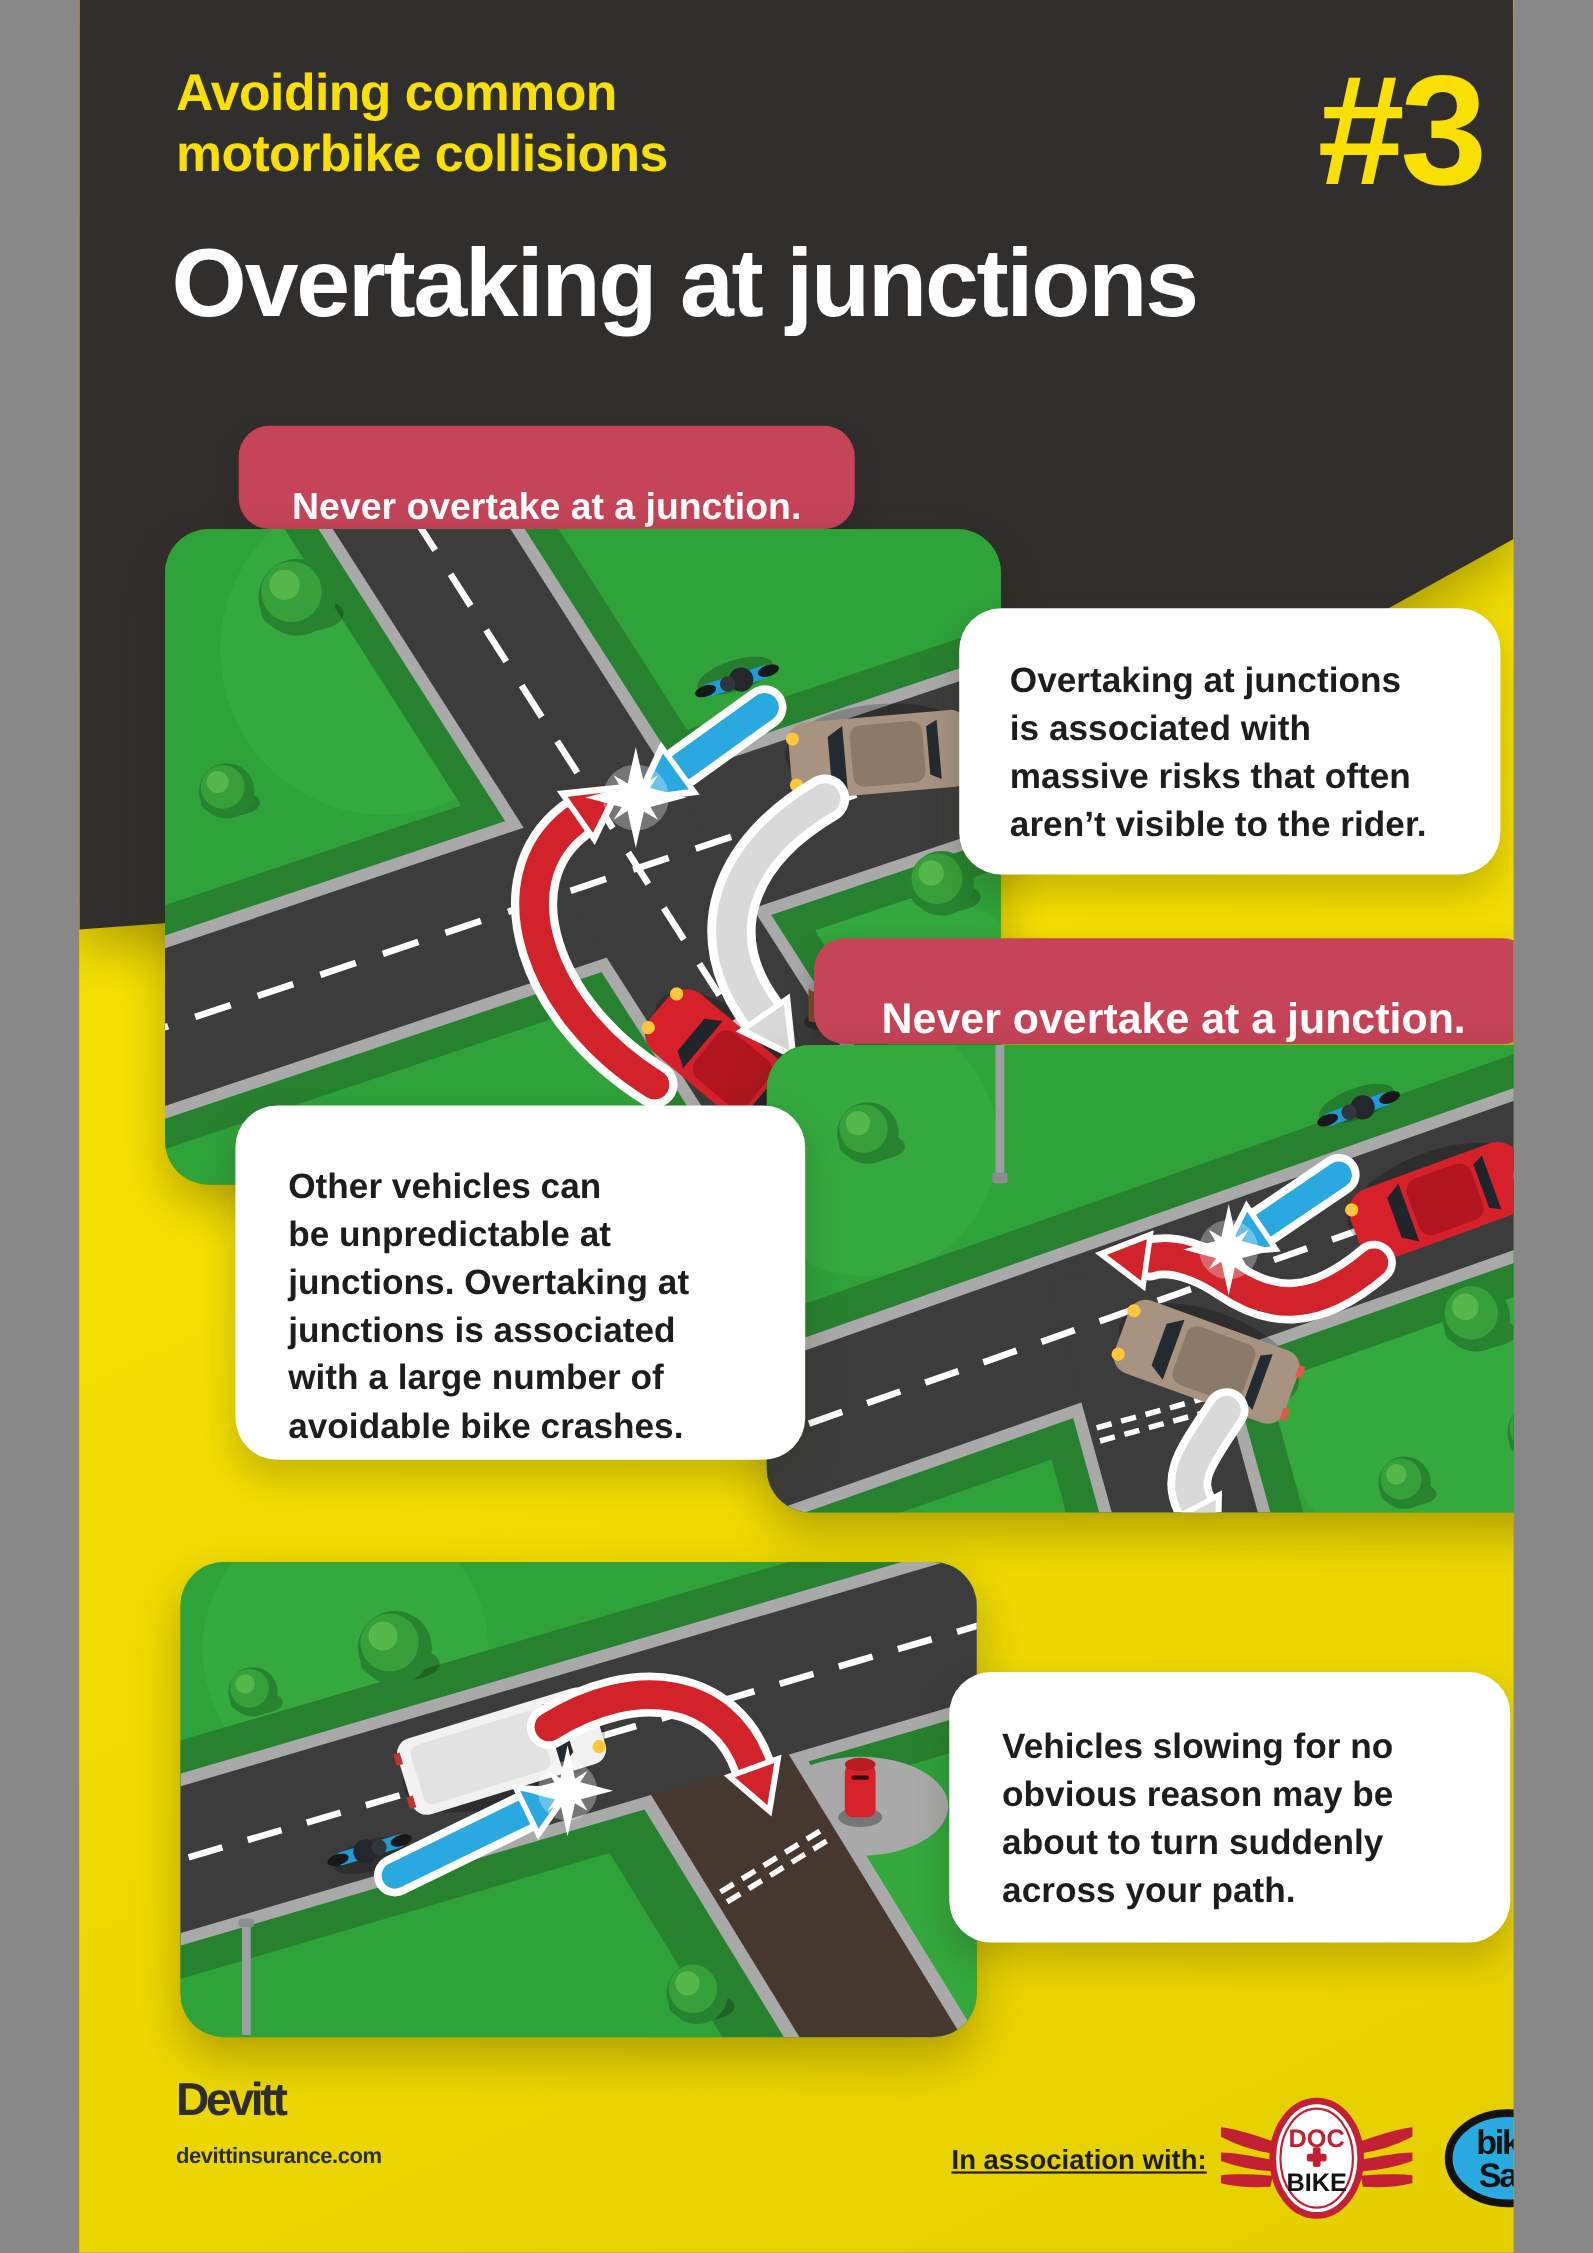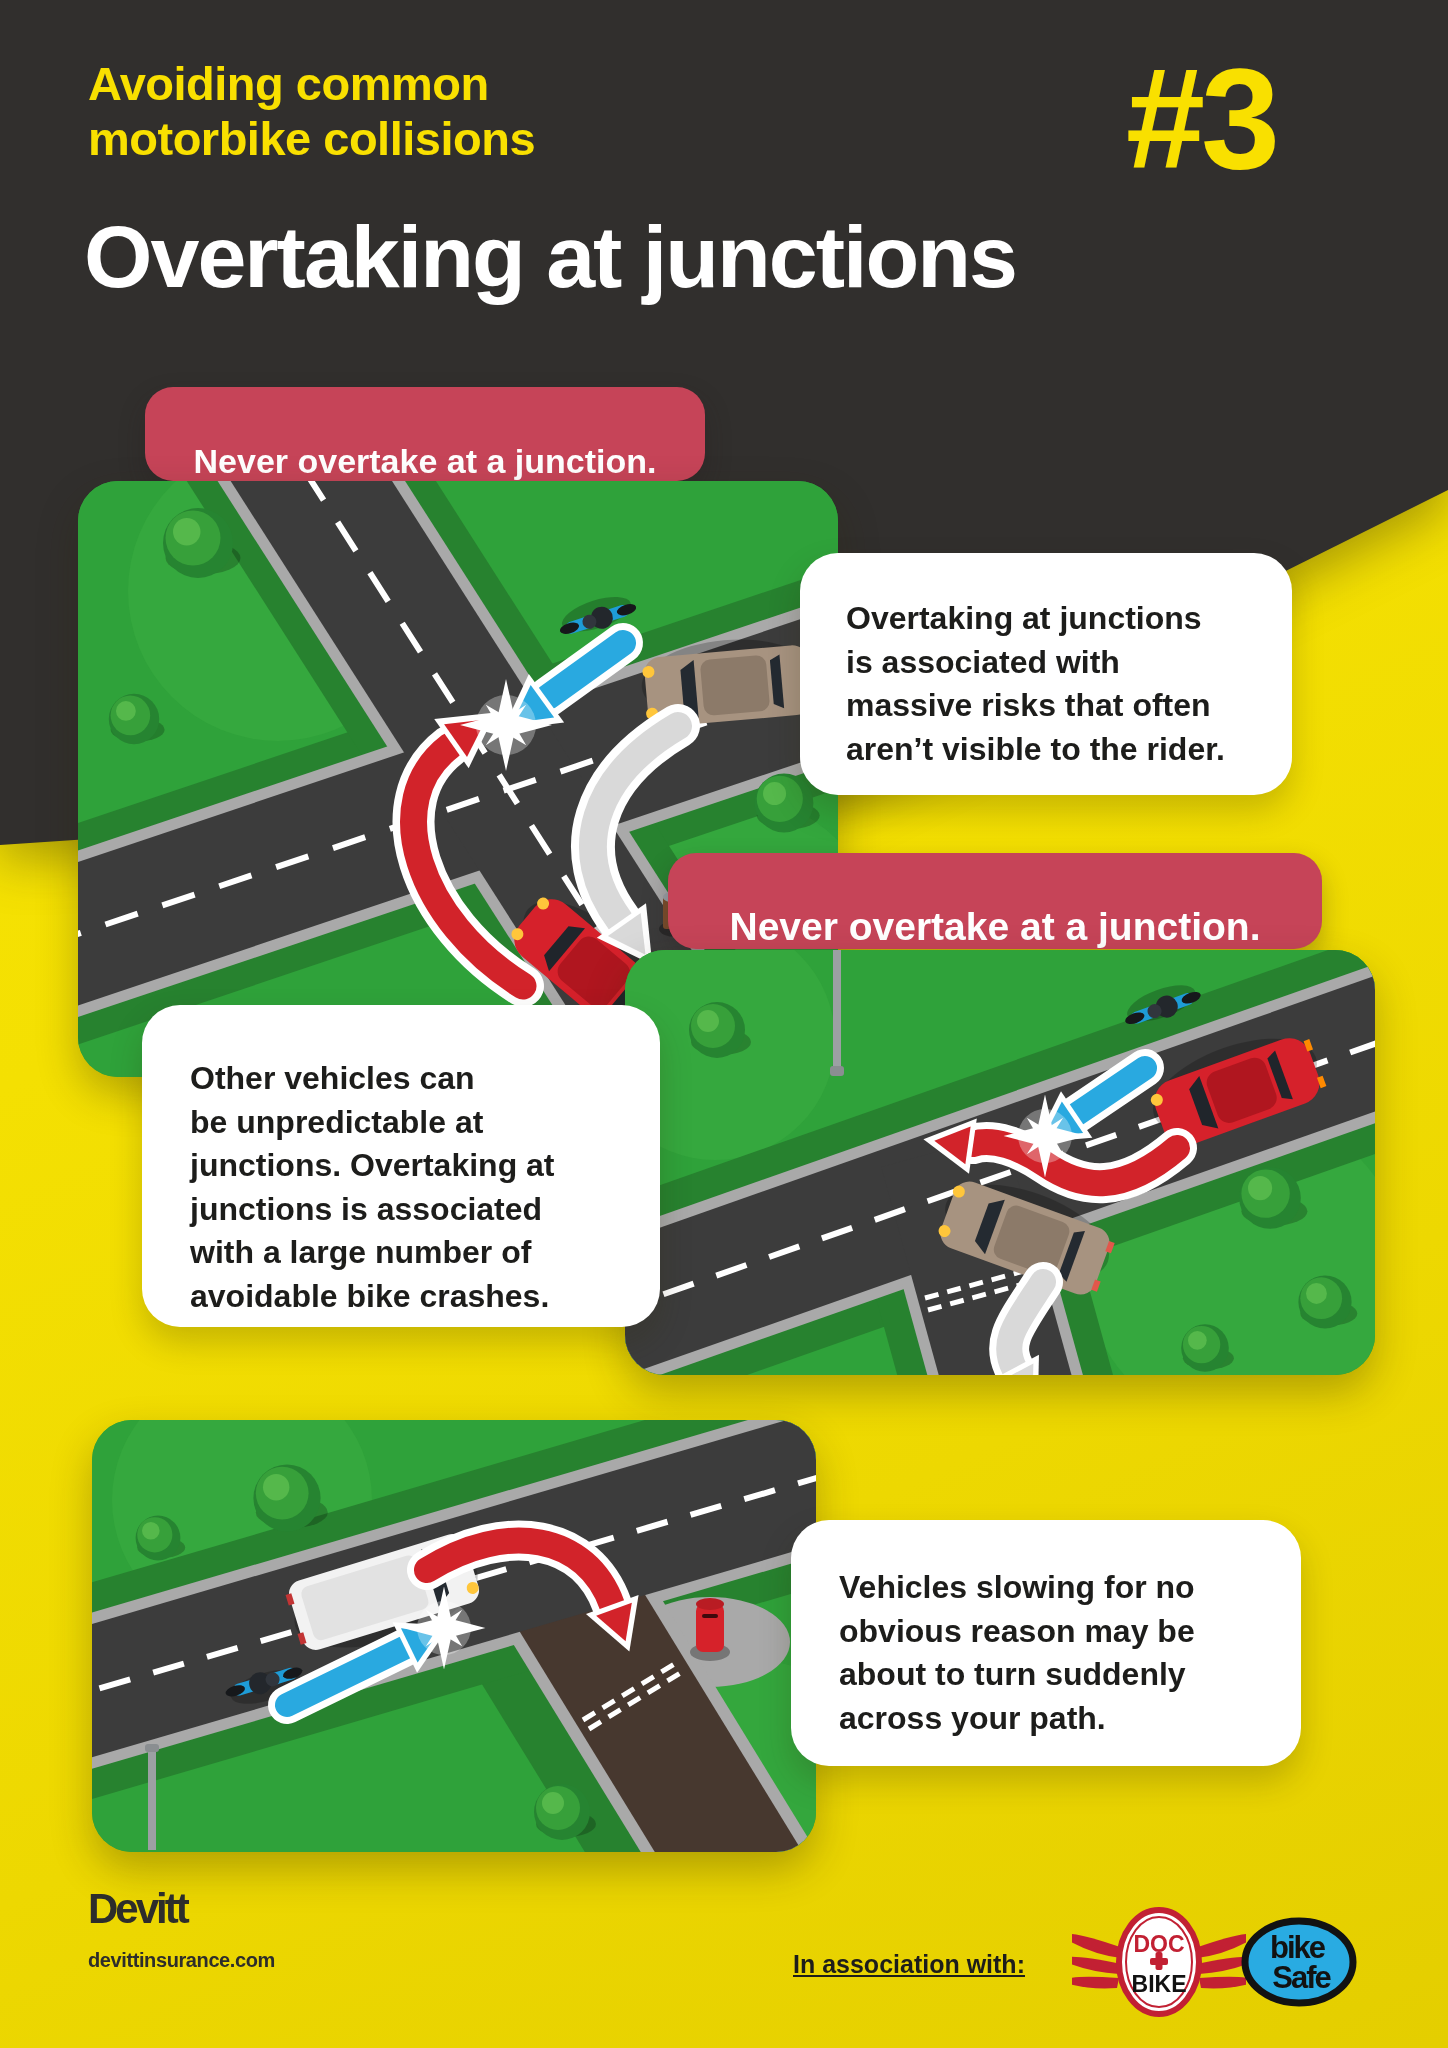--- a/index.html
+++ b/index.html
@@ -1,18 +1,18 @@
 <!DOCTYPE html>
 <html><head>
 <meta charset="utf-8">
 <style>
   html,body{margin:0;padding:0;background:#888;}
   .poster{
     position:relative;
-    width:1448px;height:2048px;
+    width:1304px;height:2048px;
     margin:0 auto;
     overflow:hidden;
     font-family:"Liberation Sans","DejaVu Sans",sans-serif;
     background:linear-gradient(155deg,#F9E604 0%,#F4E002 40%,#EDD801 70%,#E4CE00 100%);
   }
   .dark-wrap{position:absolute;inset:0;filter:drop-shadow(0 16px 26px rgba(50,45,10,.40));pointer-events:none;}
   .dark-shape{
     width:100%;height:100%;
     background:#312F2D;
     clip-path:polygon(0 0,100% 0,100% 23.93%,58.70% 38.48%,0 41.26%);
@@ -60,21 +60,21 @@
   .bubble-2{left:142px;top:1005px;width:518px;height:322px;padding:52px 26px 0 48px;}
   .bubble-3{left:791px;top:1520px;width:510px;height:246px;padding:46px 16px 0 48px;}
   .brand{position:absolute;left:88px;top:1888px;color:#2D2D2B;}
   .brand-name{font-size:42px;font-weight:bold;letter-spacing:-3px;line-height:1;}
   .brand-url{font-size:20px;font-weight:bold;letter-spacing:-0.4px;margin-top:19px;}
   .assoc-label{
     position:absolute;left:793px;top:1950px;
     color:#1D1D1B;font-size:25px;font-weight:bold;text-decoration:underline;
   }
   .logo{position:absolute;}
-  .logo-docbike{left:1072px;top:1906px;width:174px;height:112px;}
+  .logo-docbike{left:1038px;top:1906px;width:174px;height:112px;}
   .logo-bikesafe{left:1238px;top:1914px;width:122px;height:96px;}
   .logo svg{display:block;width:100%;height:100%;}
 </style>
 </head>
 <body>
 
 <div class="poster">
 
   <div class="dark-wrap">
     <div class="dark-shape"></div>

